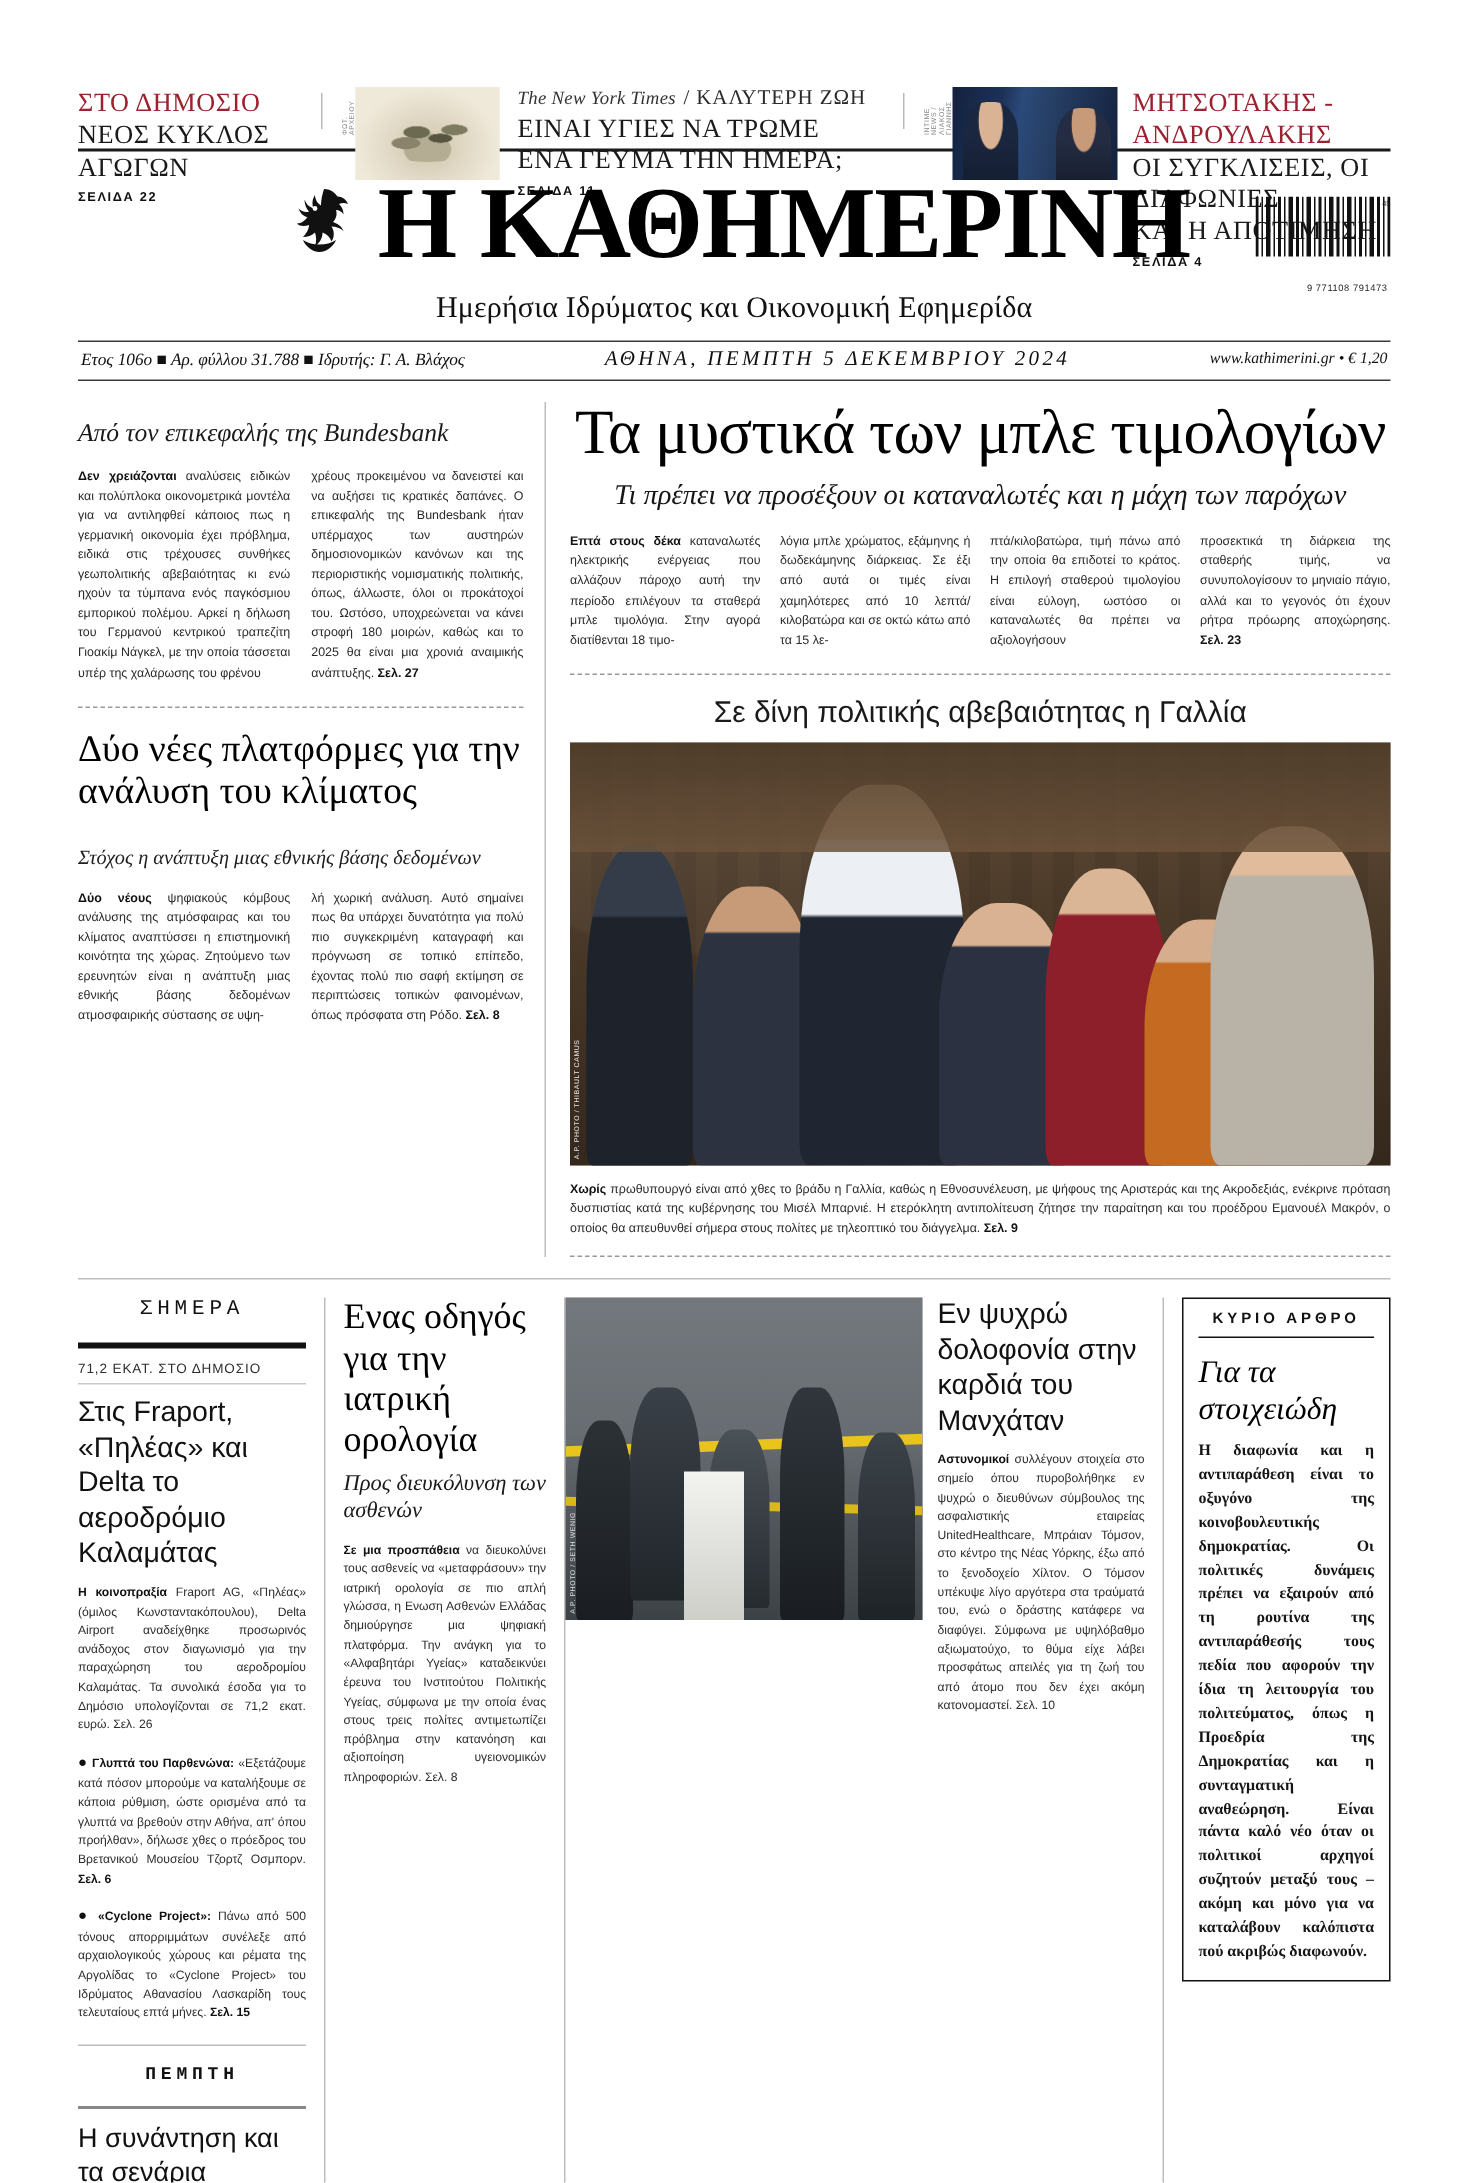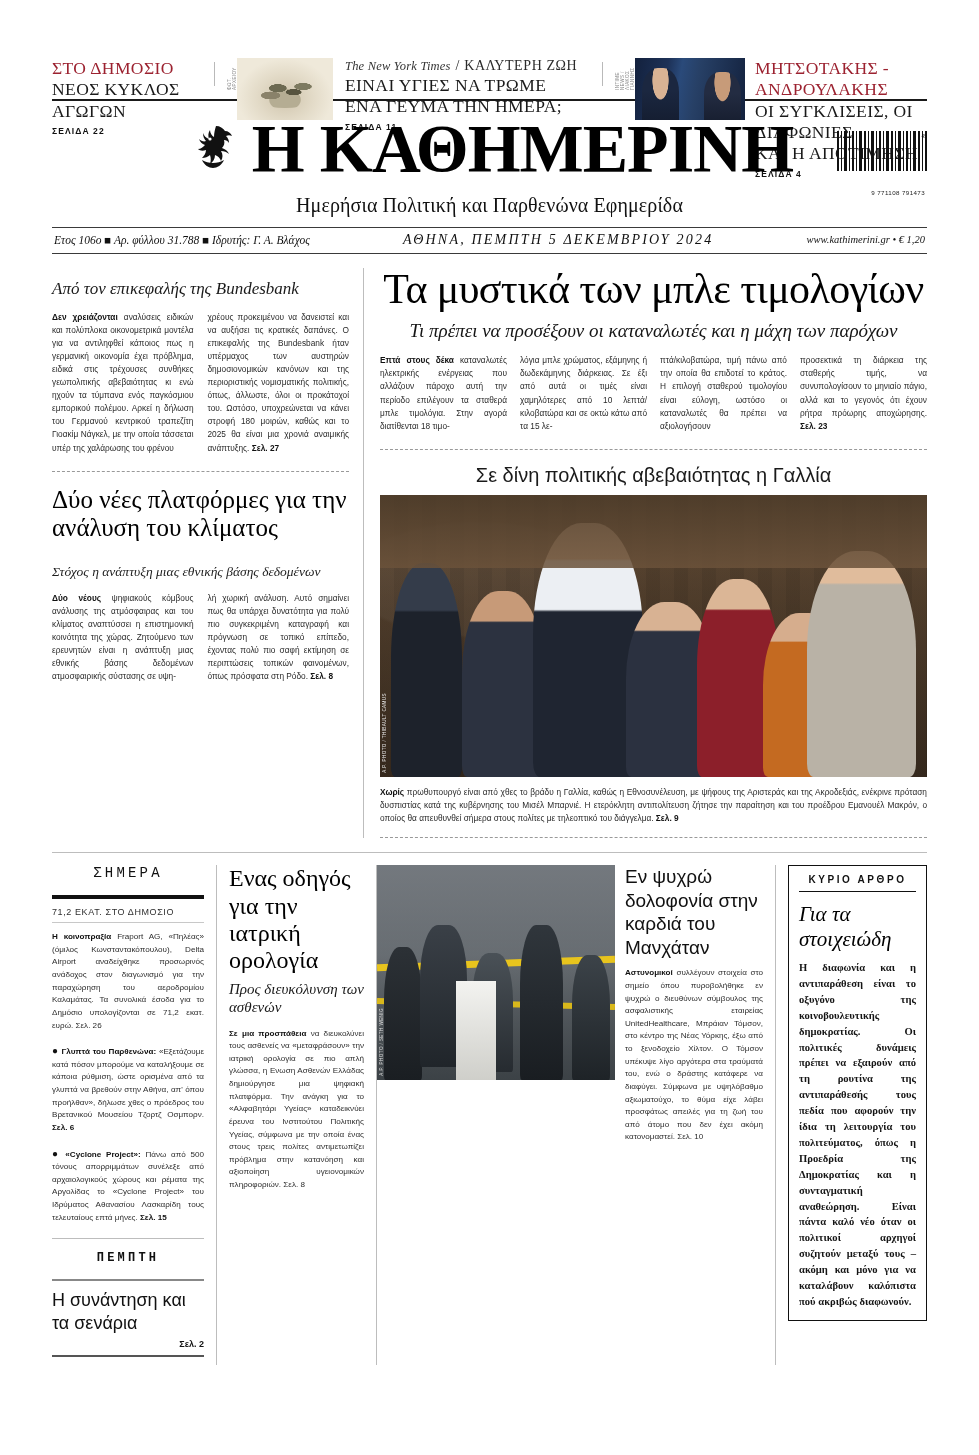--- a/index.html
+++ b/index.html
@@ -235,21 +235,21 @@
           <rect x="76" y="0" width="3" height="40"></rect>
             <rect x="81" y="0" width="2" height="40"></rect>
           <rect x="85" y="0" width="1" height="40"></rect>
             <rect x="88" y="0" width="2" height="40"></rect>
         </g>
       </svg>
       <div class="barcode-txt">9 771108 791473</div>
     </div>
   </div>
 
-  <div class="subtitle">Ημερήσια Πολιτική και Παρθενώνα Εφημερίδα</div>
+  <div class="subtitle">Ημερήσια Ιδρύματος και Οικονομική Εφημερίδα</div>
 
   <div class="infobar">
     <div class="left">Ετος 106ο ■ Αρ. φύλλου 31.788 ■ Ιδρυτής: Γ. Α. Βλάχος</div>
     <div class="mid">ΑΘΗΝΑ, ΠΕΜΠΤΗ 5 ΔΕΚΕΜΒΡΙΟΥ 2024</div>
     <div class="right">www.kathimerini.gr • € 1,20</div>
   </div>
 
   <div class="main">
 
     <div class="col-left">
@@ -309,20 +309,21 @@
       <div class="dashrule" style="margin:12px 0 0;"></div>
     </div>
   </div>
 
   <div class="lower">
 
     <div class="lw-1">
       <div class="section-label">ΣΗΜΕΡΑ</div>
       <div class="section-label-rule"></div>
       <div class="kicker-sm">71,2 ΕΚΑΤ. ΣΤΟ ΔΗΜΟΣΙΟ</div>
+      <div class="sans-hl">Στις Fraport, «Πηλέας» και Delta το αεροδρόμιο Καλαμάτας</div>
       <div class="stext"><b>Η κοινοπραξία</b><span> Fraport AG, «Πηλέας» (όμιλος Κωνσταντακόπουλου), Delta Airport αναδείχθηκε προσωρινός ανάδοχος στον διαγωνισμό για την παραχώρηση του αεροδρομίου Καλαμάτας. Τα συνολικά έσοδα για το Δημόσιο υπολογίζονται σε 71,2 εκατ. ευρώ. </span><span class="bt">Σελ. 26</span></div>
 
       <div class="bullet-item">
         <span class="bl">●</span>
         <span class="bt">Γλυπτά του Παρθενώνα:</span><span> «Εξετάζουμε κατά πόσον μπορούμε να καταλήξουμε σε κάποια ρύθμιση, ώστε ορισμένα από τα γλυπτά να βρεθούν στην Αθήνα, απ' όπου προήλθαν», δήλωσε χθες ο πρόεδρος του Βρετανικού Μουσείου Τζορτζ Οσμπορν. </span><span class="bt">Σελ. 6</span>
       </div>
 
       <div class="bullet-item">
         <span class="bl">●</span>
         <span class="bt">«Cyclone Project»:</span><span> Πάνω από 500 τόνους απορριμμάτων συνέλεξε από αρχαιολογικούς χώρους και ρέματα της Αργολίδας το «Cyclone Project» του Ιδρύματος Αθανασίου Λασκαρίδη τους τελευταίους επτά μήνες. </span><span class="bt">Σελ. 15</span>

